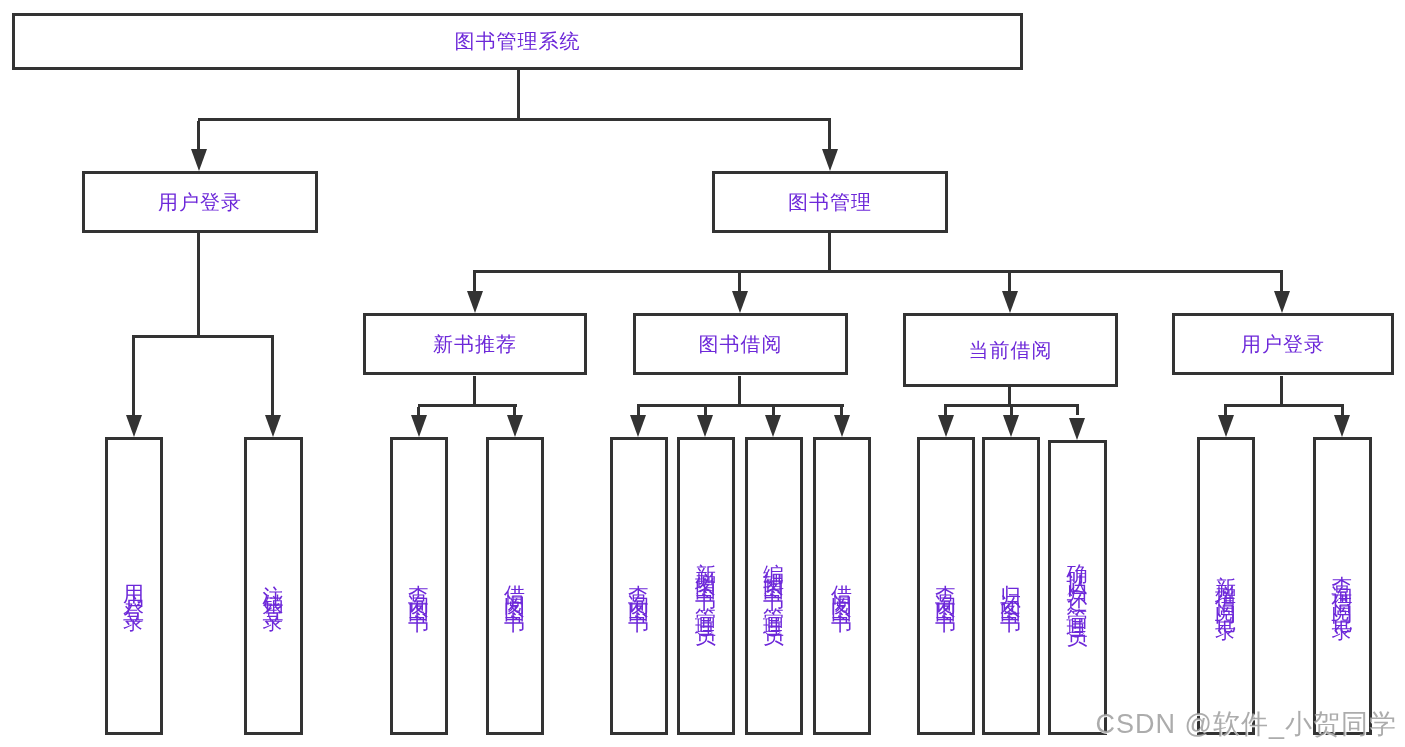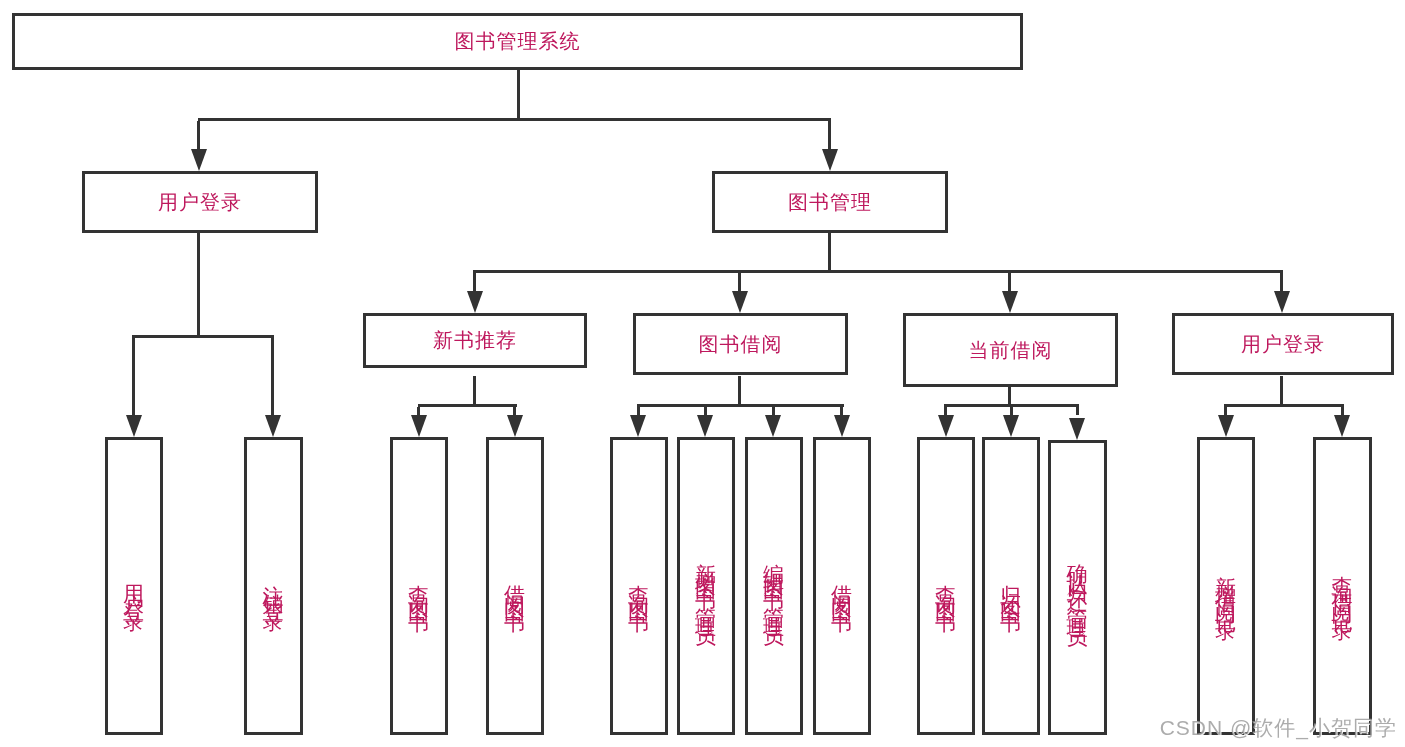--- a/index.html
+++ b/index.html
@@ -11,21 +11,21 @@
     overflow:hidden;
   }
   .box{
     position:absolute;
     box-sizing:border-box;
     border:3px solid #333333;
     background:#ffffff;
     display:flex;
     align-items:center;
     justify-content:center;
-    color:#be185d;
+    color:#6d28d9;
     font-size:20px;
     letter-spacing:1px;
     z-index:2;
   }
   .leaf{
     writing-mode:vertical-rl;
     text-orientation:mixed;
     font-size:21px;
     letter-spacing:9px;
     line-height:1;
@@ -36,21 +36,21 @@
   .hline{height:3px;}
   .arw{
     position:absolute;width:0;height:0;z-index:1;
     border-left:8px solid transparent;
     border-right:8px solid transparent;
     border-top:22px solid #333333;
   }
   .watermark{
     position:absolute;
     right:8px;bottom:5px;
-    font-size:21px;
+    font-size:27px;
     color:rgba(158,158,158,0.85);
     letter-spacing:1px;
     z-index:5;
     text-shadow:1px 1px 0 rgba(255,255,255,0.9);
     white-space:nowrap;
   }
 </style>
 </head>
 <body>
 
@@ -60,21 +60,21 @@
     <span>图书管理系统</span>
   </div>
 
   <div class="box" style="left:82px;top:171px;width:236px;height:62px">
     <span>用户登录</span>
   </div>
   <div class="box" style="left:712px;top:171px;width:236px;height:62px">
     <span>图书管理</span>
   </div>
 
-  <div class="box" style="left:363px;top:313px;width:224px;height:55px">
+  <div class="box" style="left:363px;top:313px;width:224px;height:62px">
     <span>新书推荐</span>
   </div>
   <div class="box" style="left:633px;top:313px;width:215px;height:62px">
     <span>图书借阅</span>
   </div>
   <div class="box" style="left:903px;top:313px;width:215px;height:74px">
     <span>当前借阅</span>
   </div>
   <div class="box" style="left:1172px;top:313px;width:222px;height:62px">
     <span>用户登录</span>

